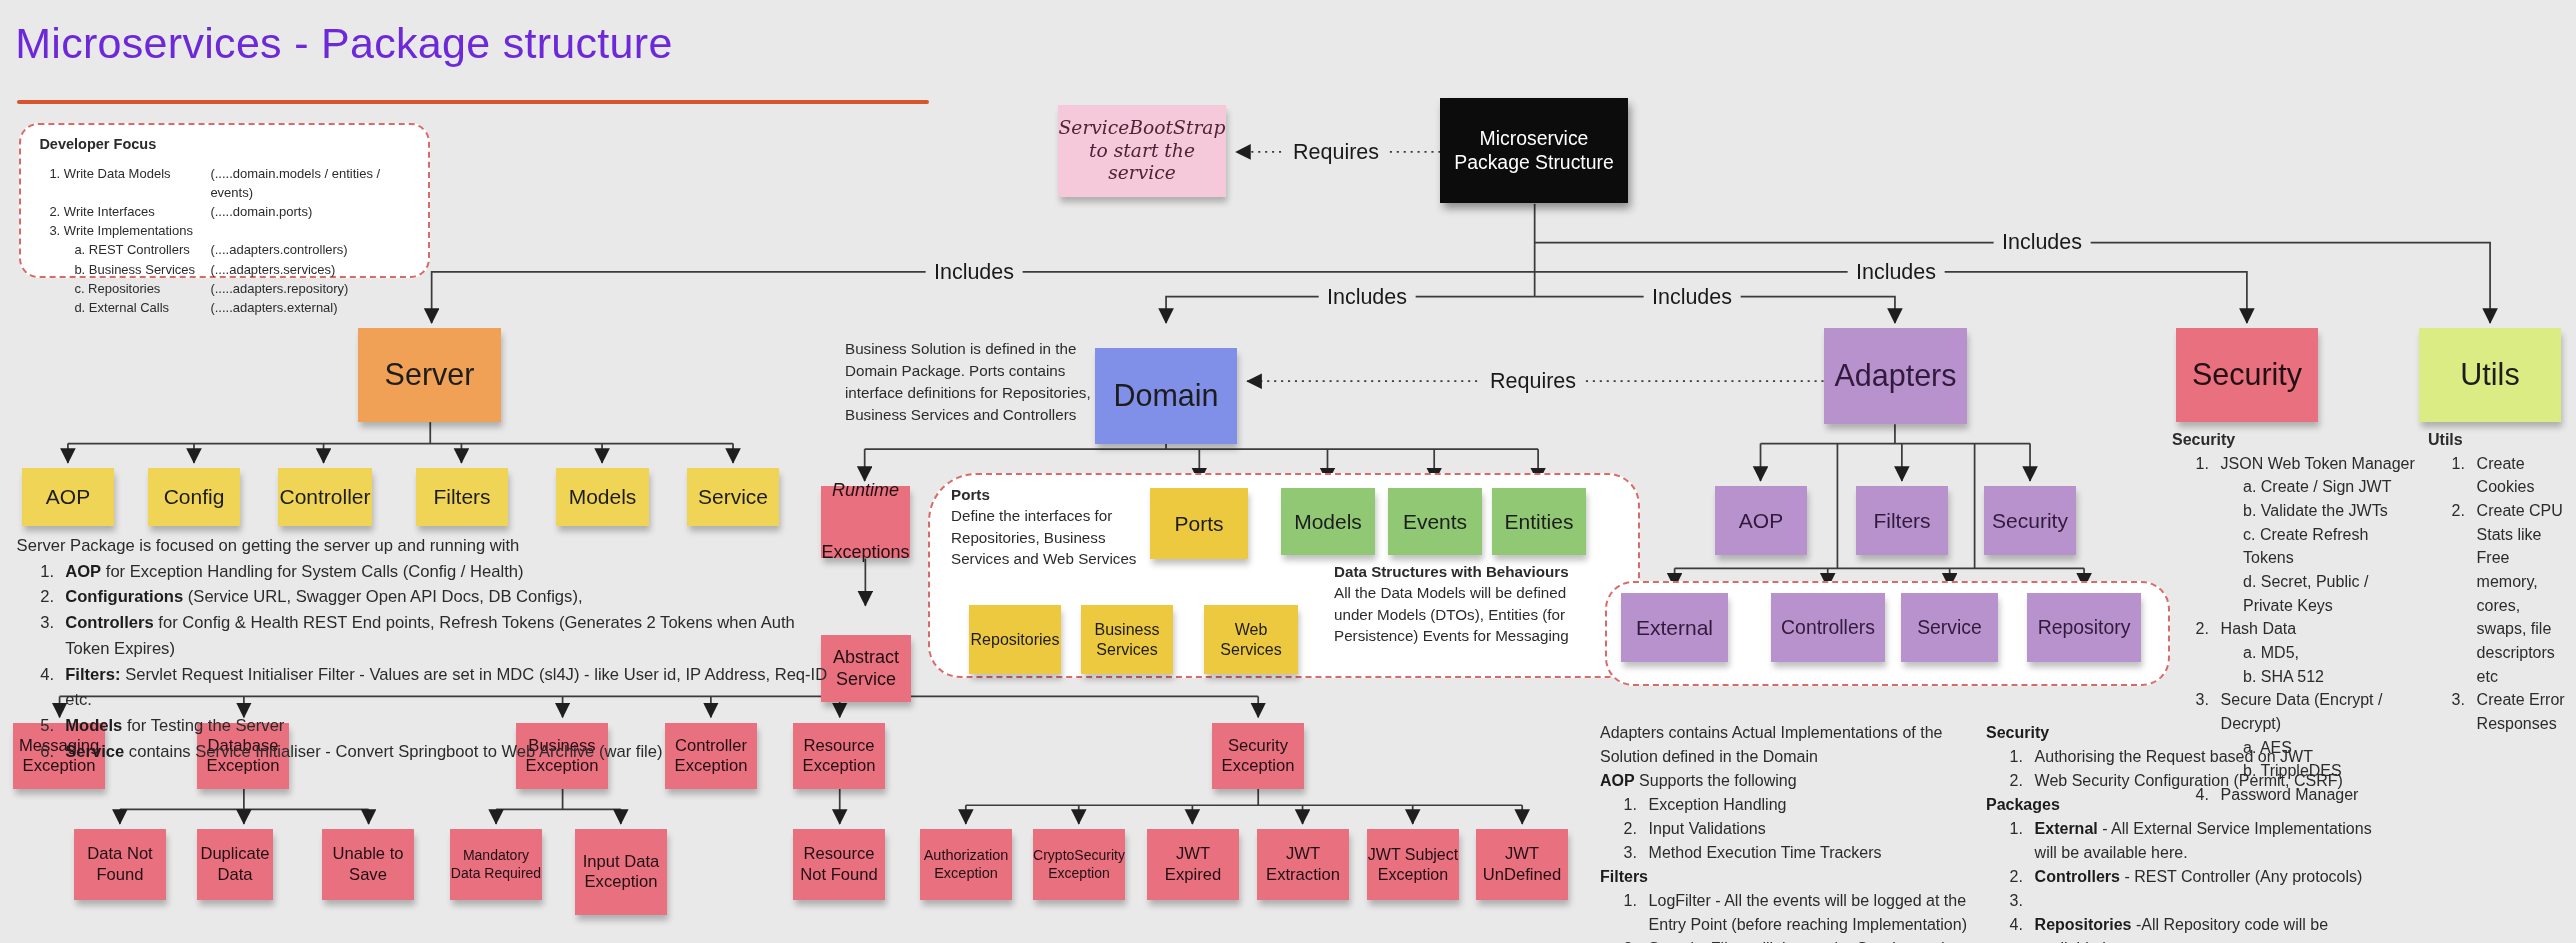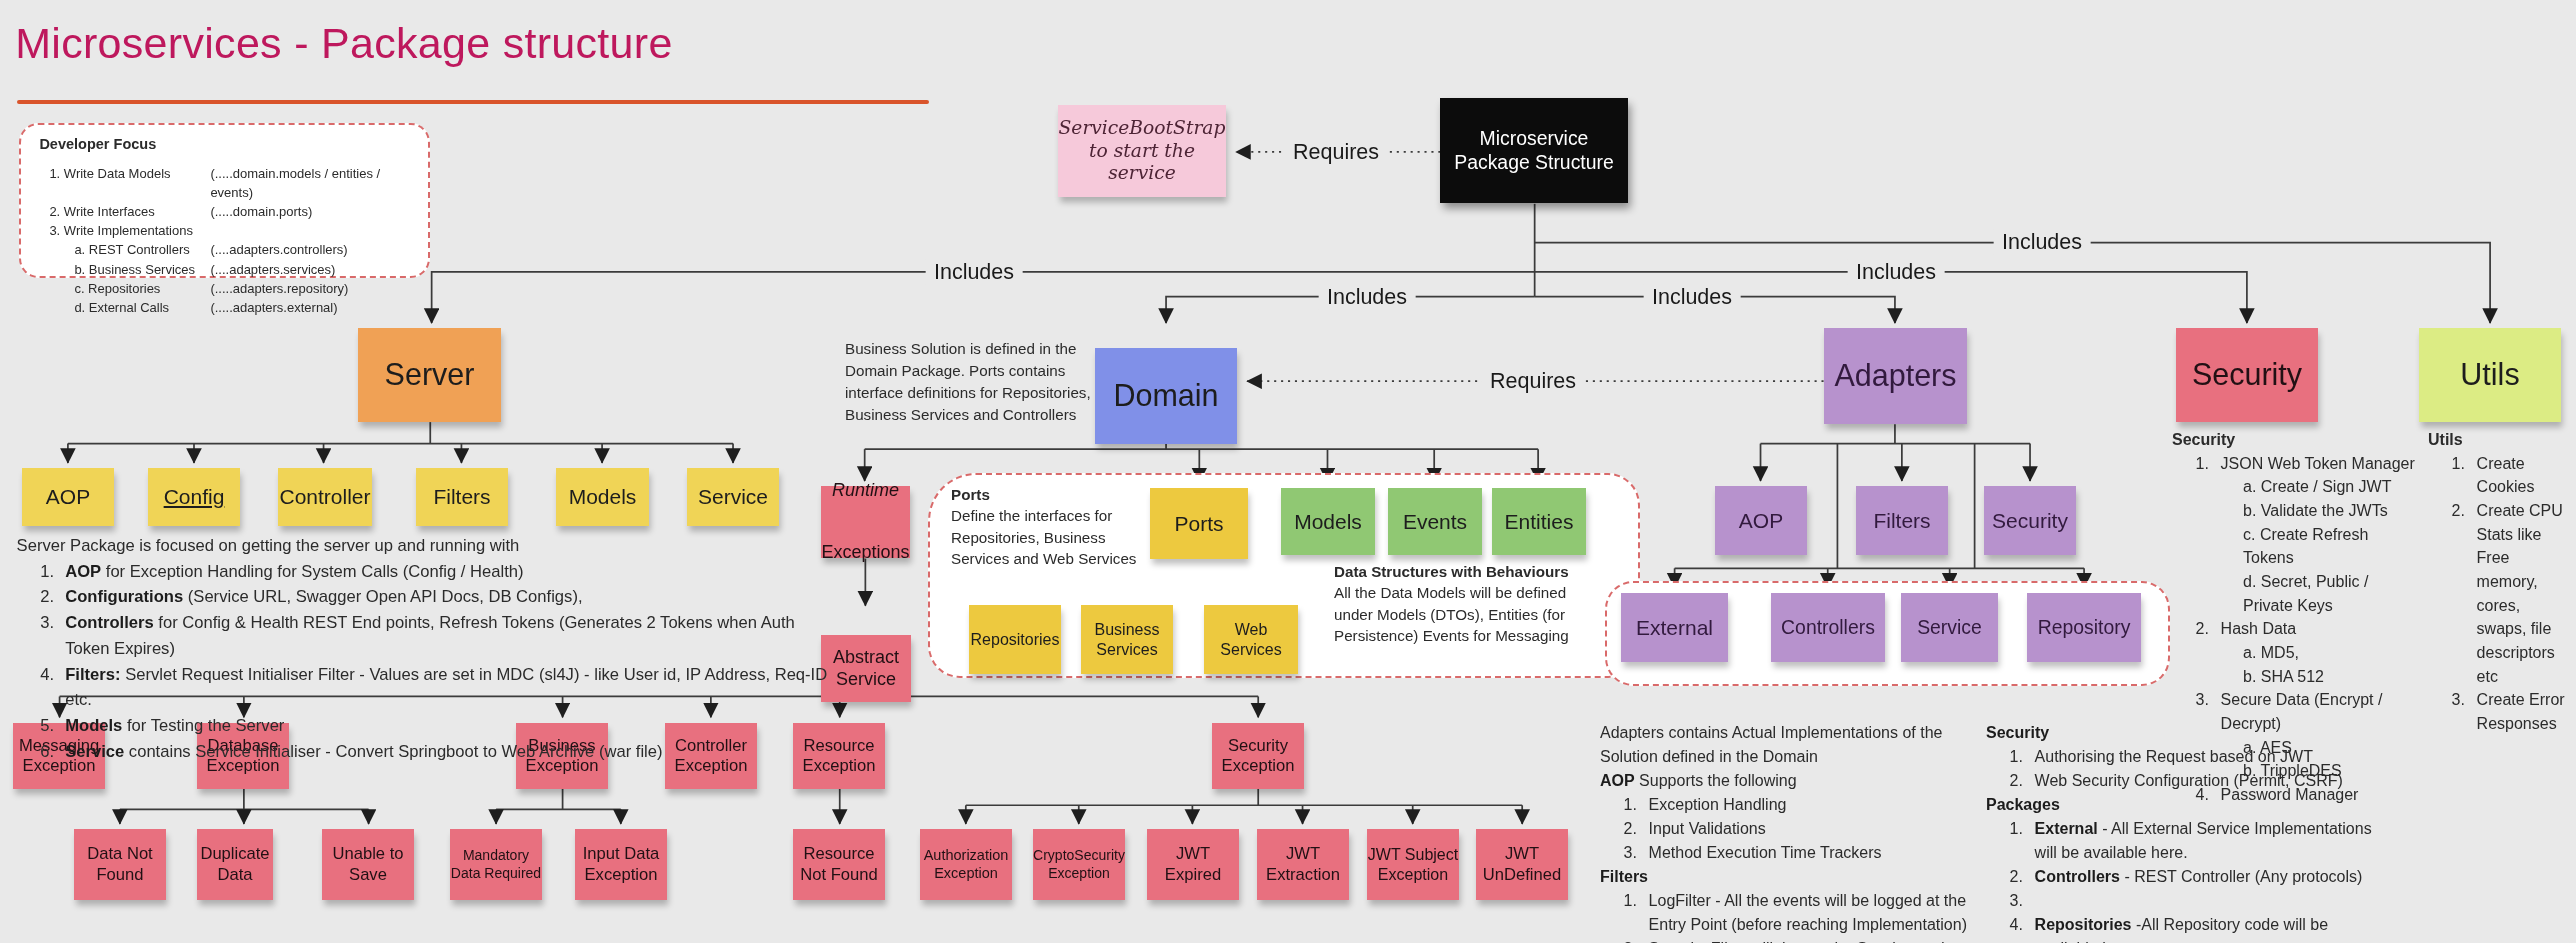--- a/index.html
+++ b/index.html
@@ -1,21 +1,21 @@
 <!DOCTYPE html>
 <html style="font-size:11px"><head>
 <meta charset="utf-8">
 <style>
   html,body{margin:0;padding:0;}
   body{
     width:2576px;height:944px;position:relative;overflow:hidden;
     background:#e9e9e9;font-family:"Liberation Sans",sans-serif;color:#1d1d1d;
   }
   .abs{position:absolute;}
-  .title{font-size:43px;font-weight:400;color:#be185d;letter-spacing:0.3px;}
+  .title{font-size:43px;font-weight:400;color:#6d28d9;letter-spacing:0.3px;}
   .rule{background:#d9542b;height:4.2px;border-radius:2.1px;}
   .region{position:absolute;background:#ffffff;border:2.1px dashed #d96a6a;}
   .sticky{
     position:absolute;display:flex;align-items:center;justify-content:center;
     text-align:center;white-space:pre-line;line-height:1.22;
     box-shadow:2.1px 5.5px 6.2px rgba(0,0,0,.25);
   }
   .c-orange{background:#f0a155;}
   .c-yellow{background:#f0d456;}
   .c-gold{background:#edc93f;}
@@ -196,21 +196,21 @@
 <div class="sticky c-black" style="left:1440px;top:98px;width:188px;height:105px;font-size:19.4px;">Microservice
 Package Structure</div>
 
 <div class="sticky c-orange" style="left:358px;top:328px;width:143px;height:94px;font-size:30.5px;">Server</div>
 <div class="sticky c-blue" style="left:1095px;top:328px;width:142px;height:96px;font-size:30.5px;">Domain</div>
 <div class="sticky c-purple" style="left:1824px;top:328px;width:143px;height:96px;font-size:30.5px;">Adapters</div>
 <div class="sticky c-red" style="left:2176px;top:328px;width:142px;height:94px;font-size:30.5px;">Security</div>
 <div class="sticky c-lime" style="left:2419px;top:328px;width:142px;height:94px;font-size:30.5px;">Utils</div>
 
 <div class="sticky c-yellow" style="left:22px;top:468px;width:92px;height:58px;font-size:21px;">AOP</div>
-<div class="sticky c-yellow" style="left:148px;top:468px;width:92px;height:58px;font-size:21px;text-decoration:underline;">Config</div>
+<div class="sticky c-yellow" style="left:148px;top:468px;width:92px;height:58px;font-size:21px;">Config</div>
 <div class="sticky c-yellow" style="left:278px;top:468px;width:94px;height:58px;font-size:21px;">Controller</div>
 <div class="sticky c-yellow" style="left:416px;top:468px;width:92px;height:58px;font-size:21px;">Filters</div>
 <div class="sticky c-yellow" style="left:556px;top:468px;width:93px;height:58px;font-size:21px;">Models</div>
 <div class="sticky c-yellow" style="left:687px;top:468px;width:92px;height:58px;font-size:21px;">Service</div>
 
 <div class="sticky c-red stack" style="left:821px;top:486px;width:89px;height:72px;font-size:18px;gap:40px;">
   <span class="it">Runtime</span>
   <span>Exceptions</span>
 </div>
 <div class="sticky c-red" style="left:821px;top:635px;width:90px;height:67px;font-size:18px;">Abstract
@@ -247,21 +247,21 @@
 Exception</div>
 
 <div class="sticky c-red" style="left:74px;top:829px;width:92px;height:71px;font-size:16.6px;">Data Not
 Found</div>
 <div class="sticky c-red" style="left:197px;top:829px;width:76px;height:71px;font-size:16.6px;">Duplicate
 Data</div>
 <div class="sticky c-red" style="left:322px;top:829px;width:92px;height:71px;font-size:16.6px;">Unable to
 Save</div>
 <div class="sticky c-red" style="left:450px;top:829px;width:92px;height:71px;font-size:14px;">Mandatory
 Data Required</div>
-<div class="sticky c-red" style="left:575px;top:829px;width:92px;height:71px;font-size:16.6px;">Input Data
+<div class="sticky c-red" style="left:575px;top:829px;width:92px;height:86px;font-size:16.6px;">Input Data
 Exception</div>
 <div class="sticky c-red" style="left:793px;top:829px;width:92px;height:71px;font-size:16.6px;">Resource
 Not Found</div>
 <div class="sticky c-red" style="left:920px;top:829px;width:92px;height:71px;font-size:14.5px;">Authorization
 Exception</div>
 <div class="sticky c-red" style="left:1033px;top:829px;width:92px;height:71px;font-size:14px;">CryptoSecurity
 Exception</div>
 <div class="sticky c-red" style="left:1147px;top:829px;width:92px;height:71px;font-size:16.6px;">JWT
 Expired</div>
 <div class="sticky c-red" style="left:1257px;top:829px;width:92px;height:71px;font-size:16.6px;">JWT

